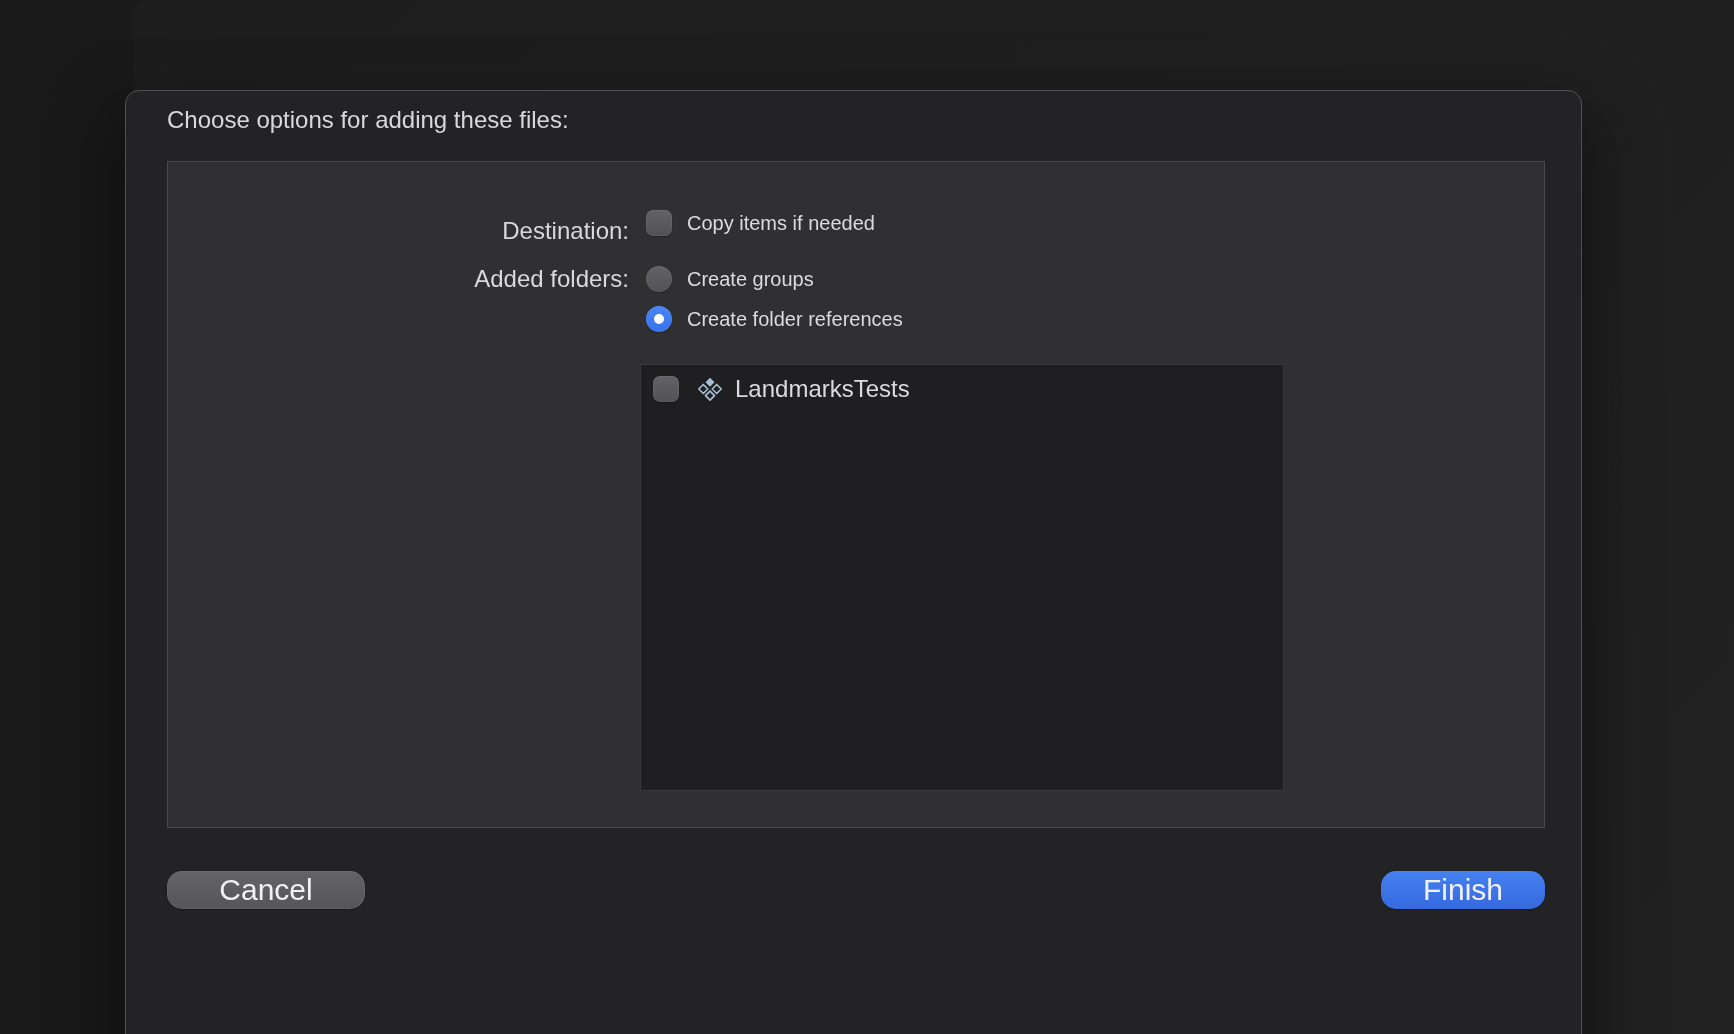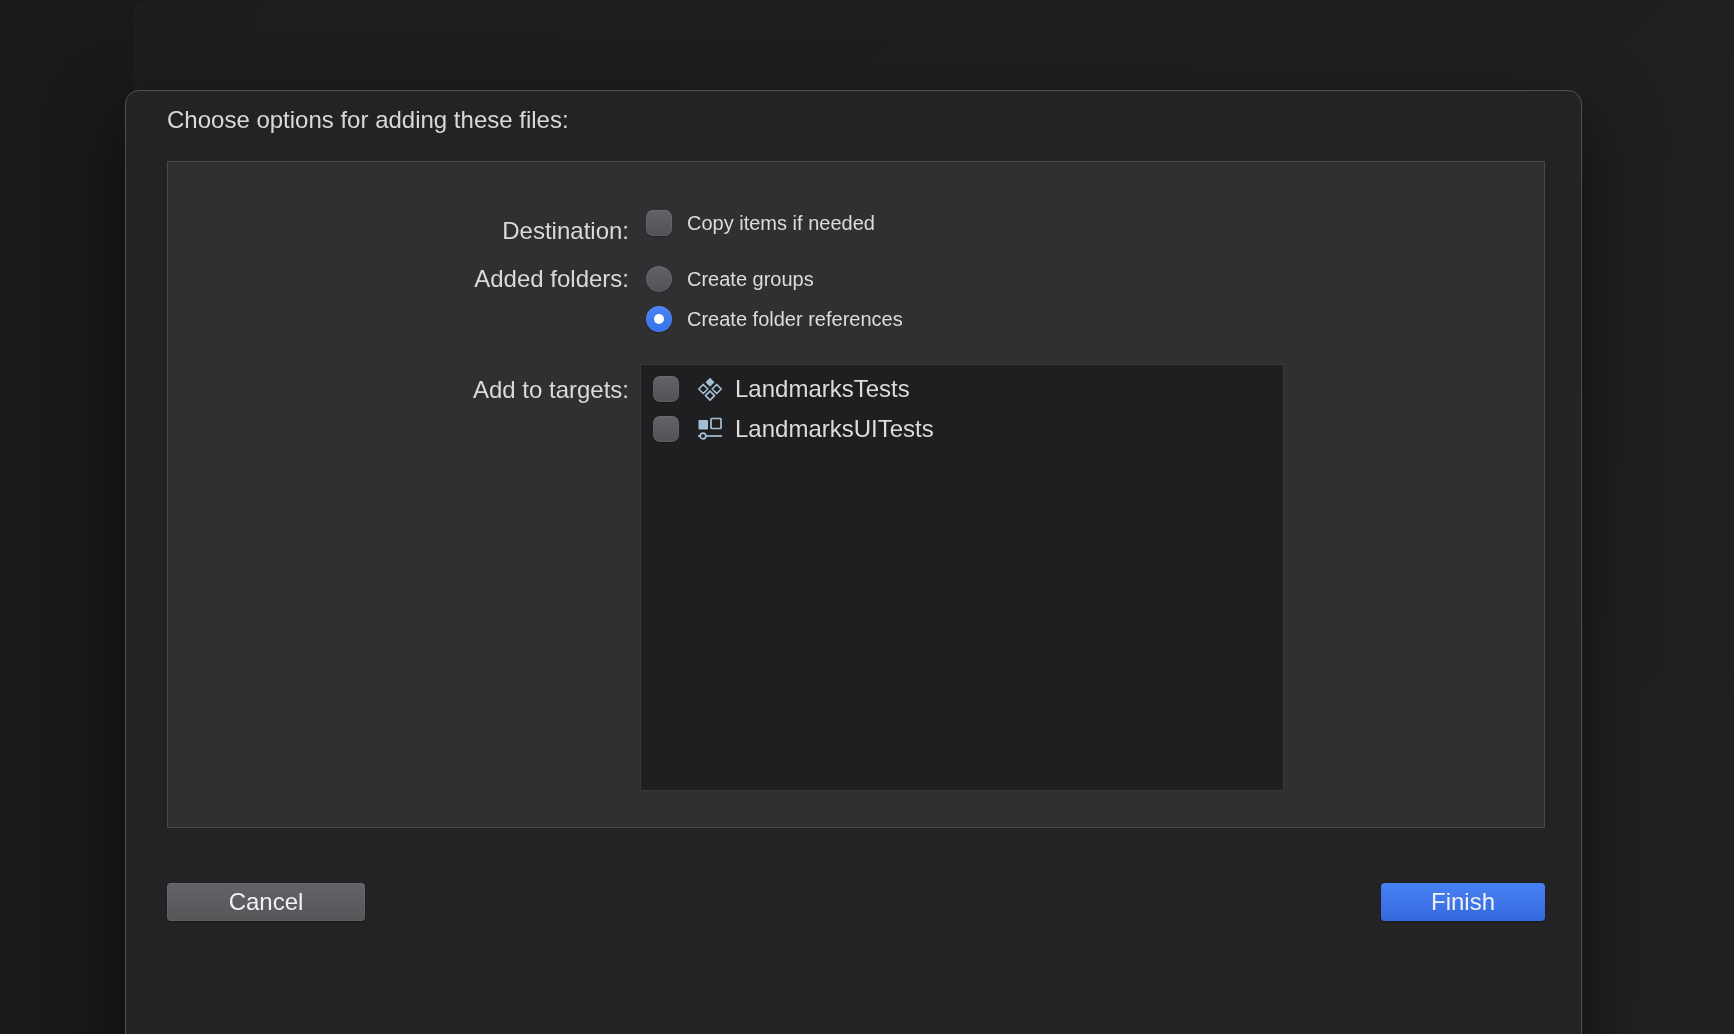--- a/index.html
+++ b/index.html
@@ -76,26 +76,25 @@
     padding-top: 4px;
   }
   .target-row {
     position: relative; height: 40px; display: flex; align-items: center;
   }
   .target-row .checkbox { position: relative; left: 0; margin-left: 12px; flex: 0 0 26px; }
   .target-icon { width: 28px; height: 28px; margin-left: 17px; flex: 0 0 28px; }
   .target-name { margin-left: 11px; font-size: 24px; color: #dcdcde; }
 
   .btn {
-    position: absolute; top: 780px; height: 38px; border-radius: 4px;
-    border: none; font-size: 24px; color: #f1f1f3;
+    position: absolute; top: 780px; height: 38px; border-radius: 15px;
+    border: none; font-size: 30px; color: #f1f1f3;
     font-family: "Liberation Sans", "DejaVu Sans", sans-serif;
     display: flex; align-items: center; justify-content: center;
     cursor: default;
-    margin-top: 12px;
   }
   .btn-cancel {
     left: 41px; width: 198px;
     background: linear-gradient(180deg, #646468, #565659);
     box-shadow: inset 0 0 0 1px rgba(255,255,255,0.05), 0 1px 2px rgba(0,0,0,0.3);
   }
   .btn-finish {
     left: 1255px; width: 164px;
     background: linear-gradient(180deg, #4681f2, #3569dd);
     box-shadow: 0 1px 2px rgba(0,0,0,0.3);
@@ -118,48 +117,37 @@
       <div class="checkbox" style="left:478px; top:48px;"></div>
       <div class="ctrl-label" style="left:519px; top:47px;">Copy items if needed</div>
 
       <div class="field-label" style="left:161px; top:103px;">Added folders:</div>
       <div class="radio" style="left:478px; top:104px;"></div>
       <div class="ctrl-label" style="left:519px; top:103px;">Create groups</div>
 
       <div class="radio selected" style="left:478px; top:144px;"></div>
       <div class="ctrl-label" style="left:519px; top:143px;">Create folder references</div>
 
-      <div class="field-label" style="left:161px; top:214px;">Add to targets:</div>
 
       <div class="targets-list">
 
 
         <div class="target-row">
           <div class="checkbox"></div>
           <svg class="target-icon" viewBox="0 0 28 28">
             <path d="M14 2.8 L18.5 7.3 L14 11.8 L9.5 7.3 Z" fill="#a4bfd4"></path>
             <g fill="none" stroke="#a4bfd4" stroke-width="1.7" stroke-linejoin="round">
               <path d="M7.3 9.5 L11.8 14 L7.3 18.5 L2.8 14 Z"></path>
               <path d="M20.7 9.5 L25.2 14 L20.7 18.5 L16.2 14 Z"></path>
               <path d="M14 16.2 L18.5 20.7 L14 25.2 L9.5 20.7 Z"></path>
             </g>
           </svg>
           <div class="target-name">LandmarksTests</div>
         </div>
 
-        <div class="target-row">
-          <div class="checkbox"></div>
-          <svg class="target-icon" viewBox="0 0 28 28">
-            <rect x="2.5" y="5" width="9.5" height="9.5" rx="0.8" fill="#a4bfd4"></rect>
-            <rect x="15" y="3.5" width="10" height="10" rx="0.8" fill="none" stroke="#a4bfd4" stroke-width="1.7"></rect>
-            <line x1="2" y1="21" x2="26" y2="21" stroke="#a4bfd4" stroke-width="1.7"></line>
-            <circle cx="7" cy="21" r="2.8" fill="#1f1f21" stroke="#a4bfd4" stroke-width="1.7"></circle>
-          </svg>
-          <div class="target-name">LandmarksUITests</div>
-        </div>
 
       </div>
     </div>
 
     <button class="btn btn-cancel">Cancel</button>
     <button class="btn btn-finish">Finish</button>
 
   </div>
 </div>
 

